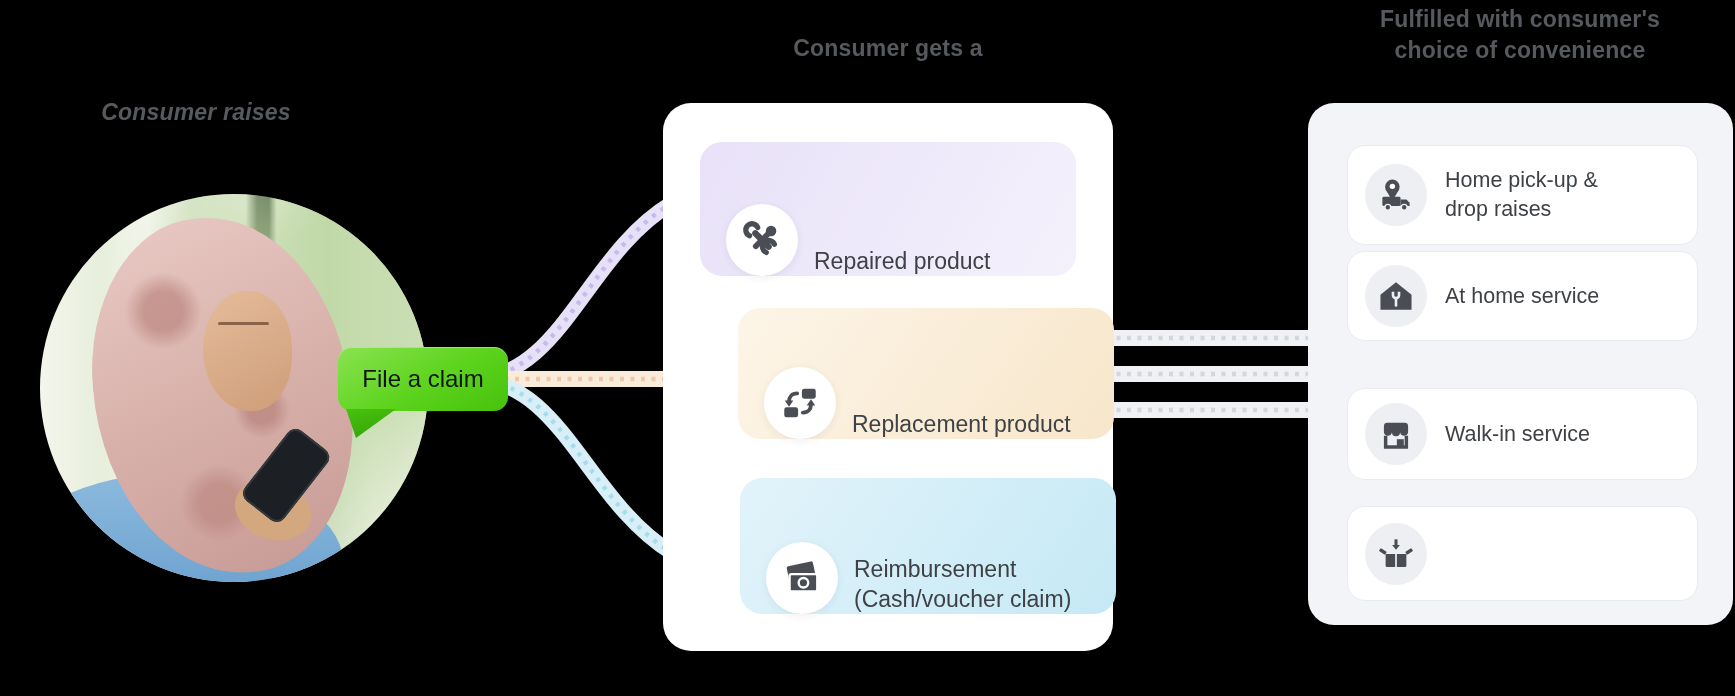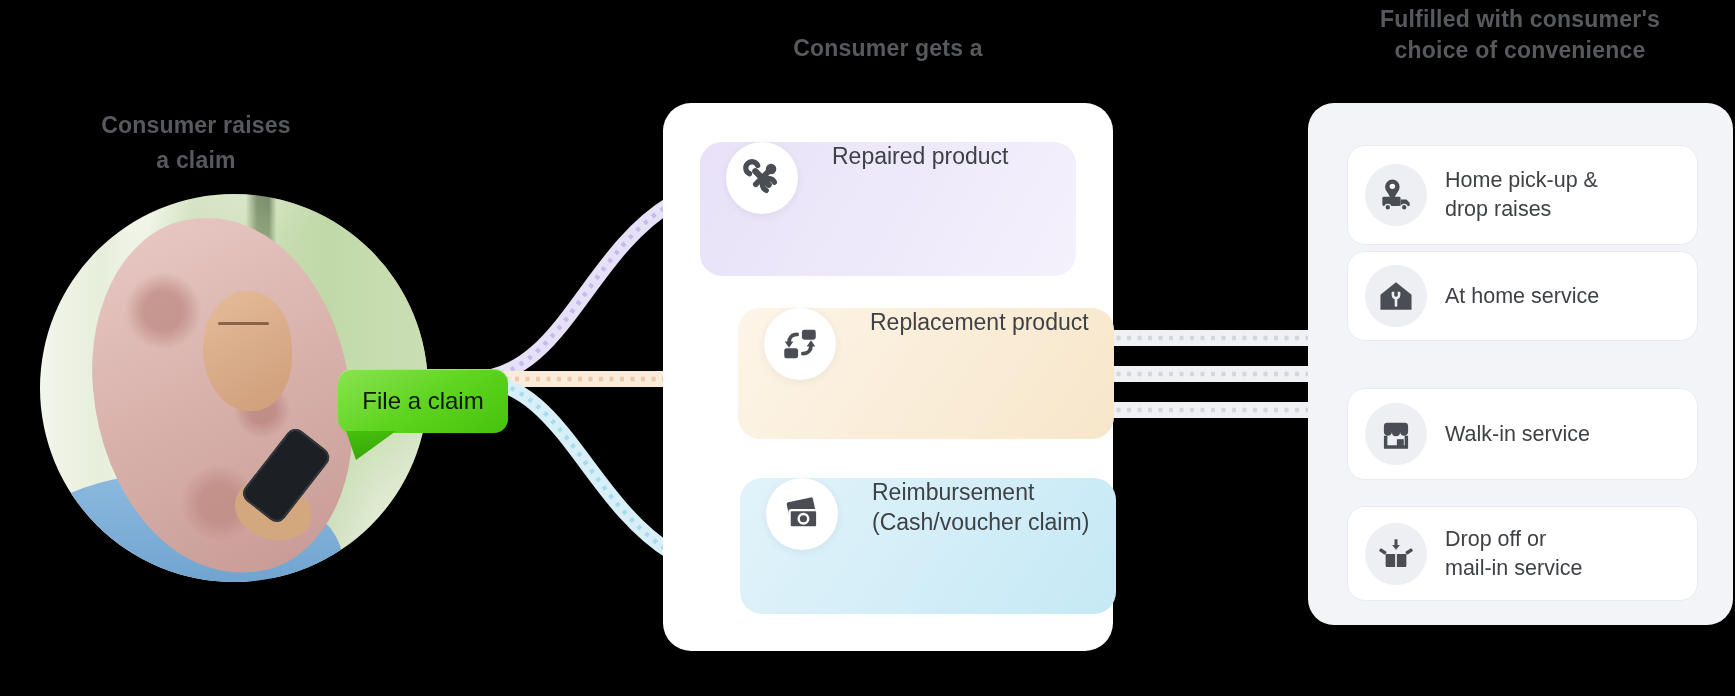--- a/index.html
+++ b/index.html
@@ -7,21 +7,21 @@
     position:relative;width:1735px;height:696px;overflow:hidden;
     background:var(--bg,#000);
     font-family:"Liberation Sans", sans-serif;
   }
   .step-title{
     position:absolute;text-align:center;
     color:var(--title-text,#56595d);
     font-size:23px;font-weight:700;line-height:32px;letter-spacing:.2px;
   }
   .step-title span{display:block;}
-  #left-title{left:66px;top:108px;width:260px;line-height:35px;}
+  #left-title{left:66px;top:95px;width:260px;line-height:35px;font-style:italic;}
   #middle-title{left:663px;top:32px;width:450px;text-align:center;}
   #right-title{left:1300px;top:4px;width:440px;line-height:31px;}
 
   
   .photo{
     position:absolute;left:40px;top:194px;width:388px;height:388px;
     border-radius:50%;overflow:hidden;z-index:2;
     background:linear-gradient(90deg,#f3f6ec 0%,#e7eedb 16%,#f6f8f1 28%,#dde8d0 40%,#eef3e6 53%,#4d5948 56%,#39453a 59%,#edf2e4 61%,#cfdfc0 74%,#e6efda 86%,#f1f5ec 100%);
   }
   .photo .greenery{position:absolute;inset:0;background:radial-gradient(circle at 80% 30%,rgba(188,214,160,.75) 0 22%,rgba(188,214,160,0) 58%);}
@@ -49,37 +49,36 @@
   .dots-blue{stroke:var(--line-blue-dot);stroke-width:4.5;}
   .band-gray{stroke:var(--line-gray-band);stroke-width:16;}
   .dots-gray{stroke:var(--line-gray-dot);stroke-width:4.5;}
 
   
   .bubble{
     position:absolute;left:338px;top:347px;width:170px;height:64px;z-index:4;
     border-radius:14px;display:flex;align-items:center;justify-content:center;
     background:linear-gradient(150deg,var(--bubble-from) 0%,var(--bubble-mid) 55%,var(--bubble-to) 100%);
     box-shadow:inset 0 1px 0 rgba(255,255,255,.35);
-    margin-top:22px;
   }
   .bubble .tail{
     position:absolute;left:8px;top:62px;width:50px;height:29px;
     background:linear-gradient(170deg,var(--bubble-to),var(--bubble-tail));
     clip-path:polygon(0 0,100% 0,20% 100%);
   }
   .bubble .label{font-size:24px;font-weight:500;color:var(--bubble-text);}
 
   
   .mid-card{
     position:absolute;left:663px;top:103px;width:450px;height:548px;z-index:2;
     background:var(--card-white);border-radius:28px;
   }
   .m-item{
     position:absolute;left:37px;width:376px;border-radius:22px;
-    display:flex;align-items:flex-start;padding-left:26px;box-sizing:border-box;gap:34px;
+    display:flex;align-items:flex-end;padding-left:26px;box-sizing:border-box;gap:16px;
   }
   #m-item-0{top:39px;height:134px;background:linear-gradient(120deg,var(--opt-repair-from),var(--opt-repair-to));}
   #m-item-1{top:205px;height:131px;background:linear-gradient(125deg,var(--opt-replace-from),var(--opt-replace-to));margin-left:38px;}
   #m-item-2{top:375px;height:136px;background:linear-gradient(125deg,var(--opt-reimburse-from),var(--opt-reimburse-to));margin-left:40px;}
   .m-icon-circle{
     width:72px;height:72px;border-radius:50%;background:var(--card-white);flex:0 0 auto;
     display:flex;align-items:center;justify-content:center;
     box-shadow:0 2px 8px rgba(40,40,80,.07);
   }
   .m-label{font-size:23px;color:var(--item-text);line-height:29.5px;}
@@ -134,21 +133,20 @@
       <path class="dots dots-gray" d="M 1106 374 L 1318 374"></path>
     </g>
     <g>
       <path class="band band-gray" d="M 1106 410 L 1318 410"></path>
       <path class="dots dots-gray" d="M 1106 410 L 1318 410"></path>
     </g>
   </svg>
 
   <div class="step-title" id="left-title">
     <span>Consumer raises</span>
-    <span>a claim</span>
   </div>
   <div class="step-title" id="middle-title">
     <span>Consumer gets a</span>
   </div>
   <div class="step-title" id="right-title">
     <span>Fulfilled with consumer's</span>
     <span>choice of convenience</span>
   </div>
 
   <div class="photo">
@@ -278,20 +276,16 @@
           <g fill="#4a4e54">
             <line x1="22" y1="5" x2="22" y2="12" stroke="#4a4e54" stroke-width="3.5"></line>
             <polygon points="17.5,11.5 26.5,11.5 22,17"></polygon>
             <path d="M 10 22 h 24 v 13.5 a 1.5 1.5 0 0 1 -1.5 1.5 h -21 a 1.5 1.5 0 0 1 -1.5 -1.5 z"></path>
             <rect x="2.5" y="17" width="8.5" height="4" rx="1" transform="rotate(33 6.75 19)"></rect>
             <rect x="33" y="17" width="8.5" height="4" rx="1" transform="rotate(-33 37.25 19)"></rect>
           </g>
           <line x1="22" y1="22" x2="22" y2="37" stroke="#edeff3" stroke-width="2"></line>
         </svg>
       </span>
-      <span class="r-label">
-        <span>Drop off or</span>
-        <span>mail-in service</span>
-      </span>
     </div>
   </div>
 
 </div>
 
 </body></html>

